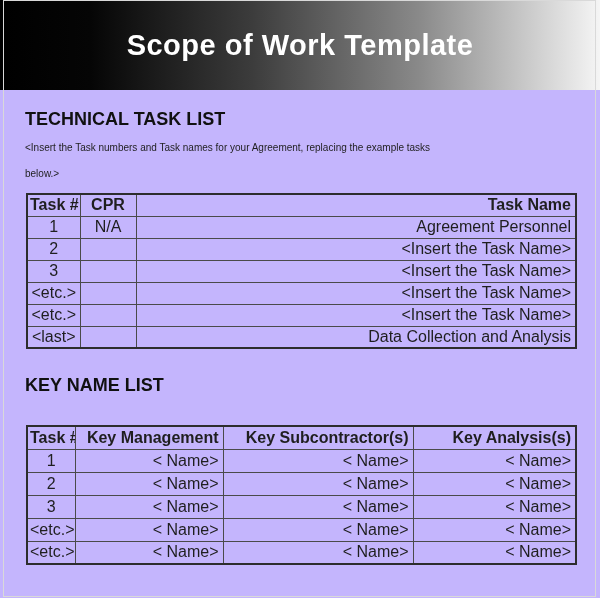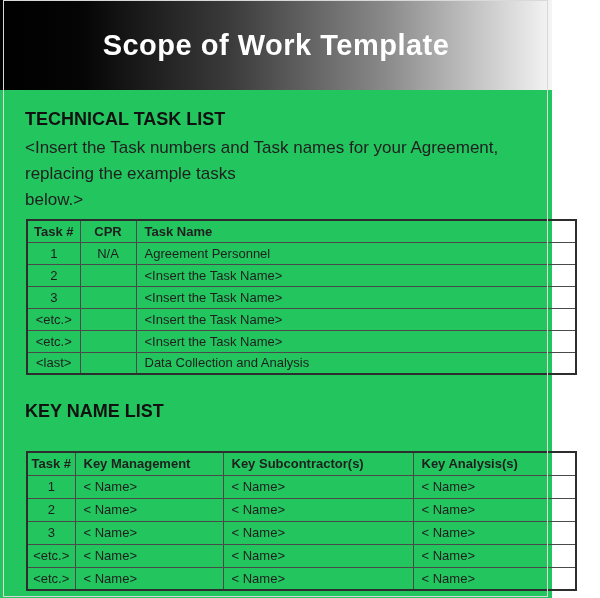--- a/index.html
+++ b/index.html
@@ -15,22 +15,22 @@
   html, body {
     margin: 0; padding: 0;
     width: 600px; height: 598px;
     background: #ffffff;
     font-family: "Liberation Sans", "DejaVu Sans", sans-serif;
     color: var(--text-color);
     overflow: hidden;
   }
   .page {
     position: relative;
-    width: 552px; height: 598px;
-    background: #22c55e;
+    width: 600px; height: 598px;
+    background: #c4b5fd;
   }
   .frame {
     position: absolute;
     left: 3px; right: 4px; top: 0; bottom: 1px;
     border: 1px solid var(--page-border);
     pointer-events: none;
     z-index: 5;
   }
   .banner {
     height: 90px;
@@ -55,44 +55,44 @@
   }
   h2 {
     margin: 19px 0 0 0;
     font-size: 18px;
     font-weight: bold;
     color: #111;
   }
   h2.second { margin-top: 26px; }
   .intro {
     margin: 5px 0 6px 0;
-    font-size: 17px;
+    font-size: 10px;
     line-height: 26px;
   }
   .intro .line { display: block; }
   table {
     border-collapse: collapse;
     table-layout: fixed;
     width: 551px;
     border: 2px solid var(--table-outline);
-    font-size: 13px;
+    font-size: 16px;
     color: var(--text-color);
     margin: 0 0 3px 1px;
   }
   th, td {
     border: 1px solid var(--table-border);
     overflow: hidden;
     white-space: nowrap;
   }
   .t1 th, .t1 td { height: 22px; }
   .t2 th, .t2 td { height: 23px; }
   .t2 { margin-top: 29px; }
   th { font-weight: bold; }
   .c { text-align: center; padding: 0 2px; }
-  .l { text-align: left; padding: 0 4px 0 8px; }
+  .l { text-align: right; padding: 0 4px 0 8px; }
 </style>
 </head>
 <body>
 
 <div class="page">
   <div class="frame"></div>
 
   <header class="banner">
     <h1>Scope of Work Template</h1>
   </header>

